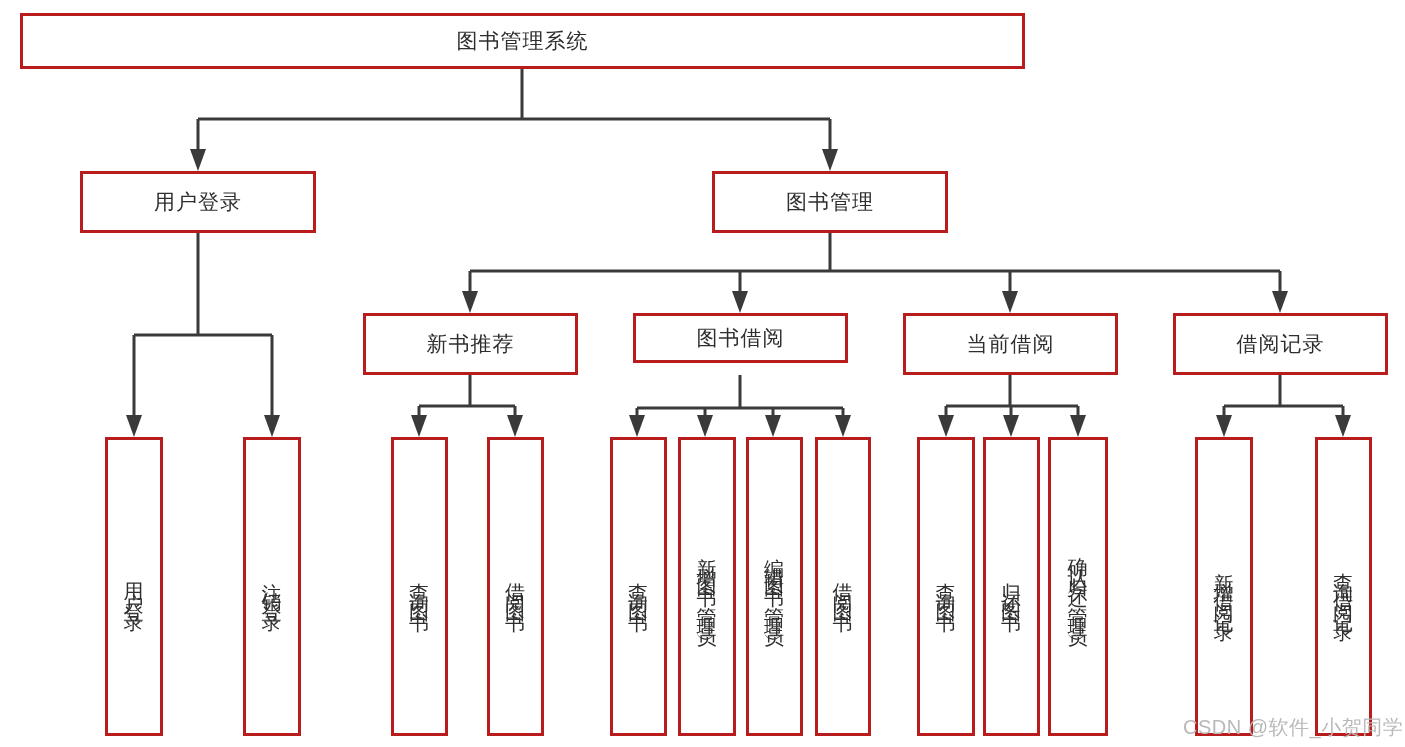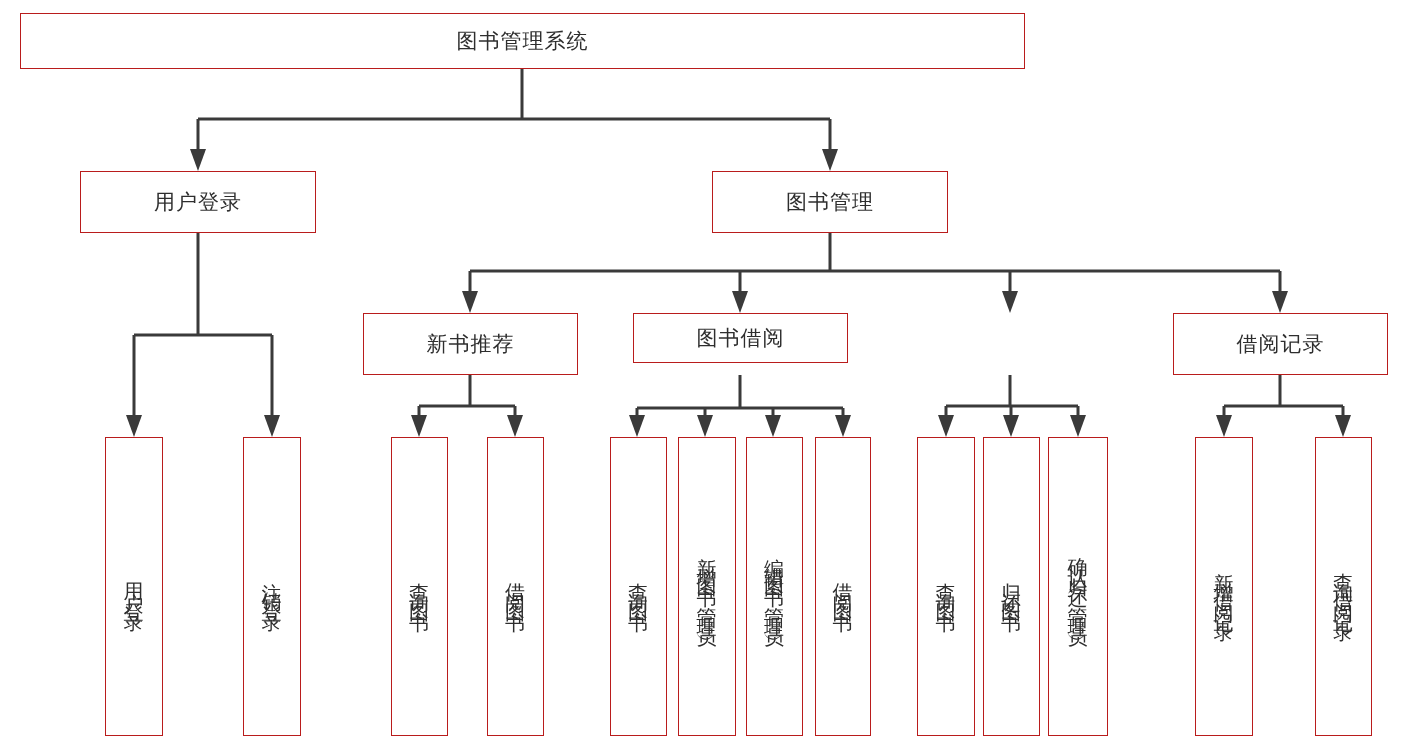--- a/index.html
+++ b/index.html
@@ -20,21 +20,21 @@
     left: 0;
     top: 0;
     width: 1405px;
     height: 747px;
     z-index: 1;
   }
   .node {
     position: absolute;
     box-sizing: border-box;
     background: #ffffff;
-    border: 1px solid #b91c1c;
+    border: 3px solid #b91c1c;
     display: flex;
     align-items: center;
     justify-content: center;
     z-index: 2;
     color: #2e2e2e;
     text-align: center;
   }
   .h-node {
     font-size: 21px;
     letter-spacing: 1px;
@@ -108,20 +108,21 @@
     </g>
   </svg>
 
   <div class="node h-node" style="left:20px; top:13px; width:1005px; height:56px;">图书管理系统</div>
 
   <div class="node h-node" style="left:80px; top:171px; width:236px; height:62px;">用户登录</div>
   <div class="node h-node" style="left:363px; top:313px; width:215px; height:62px;">新书推荐</div>
 
   <div class="node h-node" style="left:712px; top:171px; width:236px; height:62px;">图书管理</div>
   <div class="node h-node" style="left:633px; top:313px; width:215px; height:50px;">图书借阅</div>
+  <div class="node h-node" style="left:903px; top:313px; width:215px; height:62px;">当前借阅</div>
   <div class="node h-node" style="left:1173px; top:313px; width:215px; height:62px;font-family:Liberation Mono, monospace;">借阅记录</div>
 
   <div class="node leaf" style="left:105px; width:58px;">
     <span class="v-text">用户登录</span>
   </div>
   <div class="node leaf" style="left:243px; width:58px;">
     <span class="v-text">注销登录</span>
   </div>
 
   <div class="node leaf" style="left:391px; width:57px;">
@@ -154,14 +155,15 @@
     <span class="v-text">确认归还（管理员）</span>
   </div>
 
   <div class="node leaf" style="left:1195px; width:58px;">
     <span class="v-text">新增借阅记录</span>
   </div>
   <div class="node leaf" style="left:1315px; width:57px;">
     <span class="v-text">查询借阅记录</span>
   </div>
 
+  <div id="watermark">CSDN @软件_小贺同学</div>
 
 </div>
 
 </body></html>

